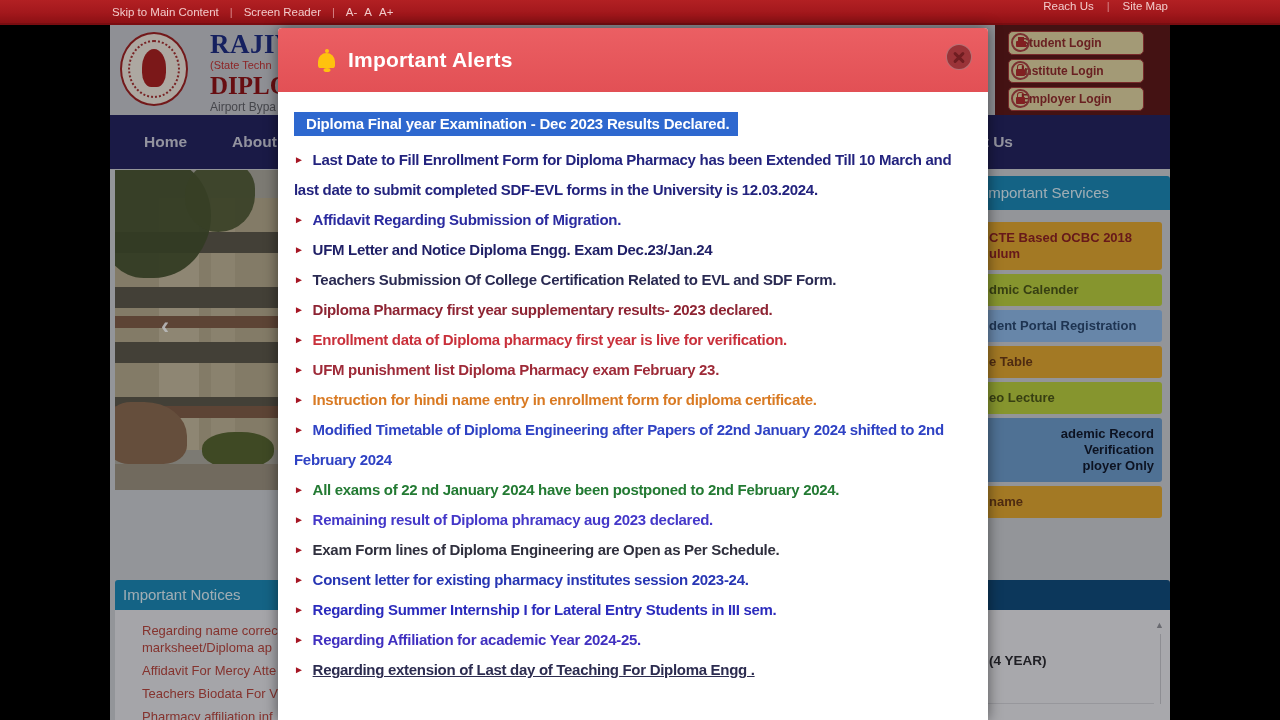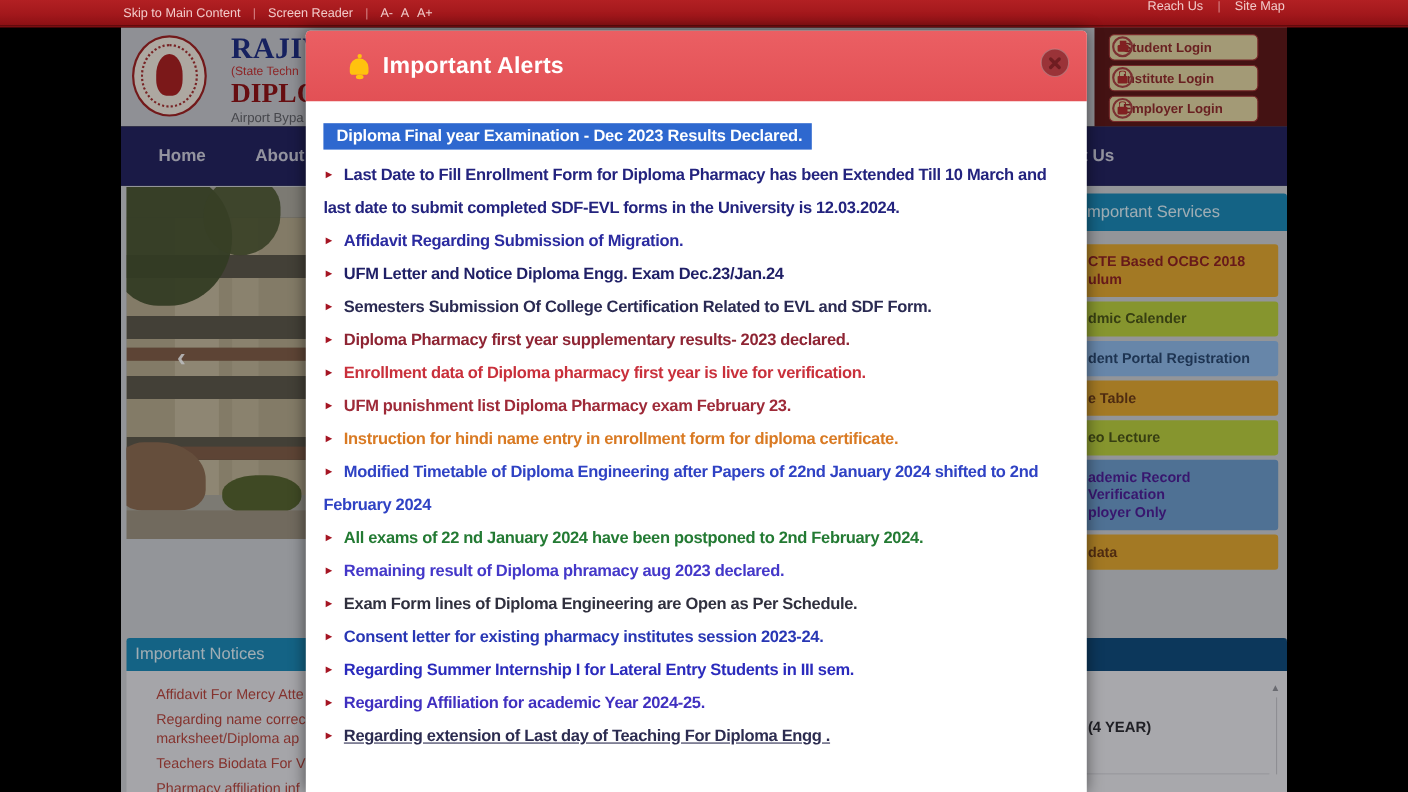--- a/index.html
+++ b/index.html
@@ -219,42 +219,42 @@
         <div class="svc-btn" style="background: rgb(223, 166, 46); color: rgb(107, 58, 20);">
           <div>e Table</div>
 
         </div>
 
         <div class="svc-btn" style="background: rgb(184, 204, 60); color: rgb(74, 85, 22);">
           <div>eo Lecture</div>
 
         </div>
 
-        <div class="svc-btn" style="background: rgb(107, 154, 201); color: #4c1d95;">
+        <div class="svc-btn" style="background: rgb(107, 154, 201); color: #0f172a; text-align: right;">
           <div>ademic Record Verification</div>
           <div>ployer Only</div>
         </div>
 
         <div class="svc-btn" style="background: rgb(223, 166, 46); color: rgb(107, 58, 20);">
-          <div>data</div>
+          <div>name</div>
 
         </div>
       </div>
 
     <div class="not-hdr">Important Notices</div>
     <div class="not-body">
-
-        <div class="not-item">
-          <div>Affidavit For Mercy Atte</div>
-
-        </div>
 
         <div class="not-item">
           <div>Regarding name correc</div>
           <div>marksheet/Diploma ap</div>
+        </div>
+
+        <div class="not-item">
+          <div>Affidavit For Mercy Atte</div>
+
         </div>
 
         <div class="not-item">
           <div>Teachers Biodata For V</div>
 
         </div>
 
         <div class="not-item">
           <div>Pharmacy affiliation inf</div>
 
@@ -290,21 +290,21 @@
 
           <div class="alert-row">
             <span class="a-bullet"></span><span style="color: rgb(43, 43, 160);">Affidavit Regarding Submission of Migration.</span>
           </div>
 
           <div class="alert-row">
             <span class="a-bullet"></span><span style="color: rgb(31, 31, 102);">UFM Letter and Notice Diploma Engg. Exam Dec.23/Jan.24</span>
           </div>
 
           <div class="alert-row">
-            <span class="a-bullet"></span><span style="color: rgb(42, 42, 82);">Semesters Submission Of College Certification Related to EVL and SDF Form.</span>
+            <span class="a-bullet"></span><span style="color: rgb(42, 42, 82);">Teachers Submission Of College Certification Related to EVL and SDF Form.</span>
           </div>
 
           <div class="alert-row">
             <span class="a-bullet"></span><span style="color: rgb(142, 36, 51);">Diploma Pharmacy first year supplementary results- 2023 declared.</span>
           </div>
 
           <div class="alert-row">
             <span class="a-bullet"></span><span style="color: rgb(201, 48, 59);">Enrollment data of Diploma pharmacy first year is live for verification.</span>
           </div>
 

